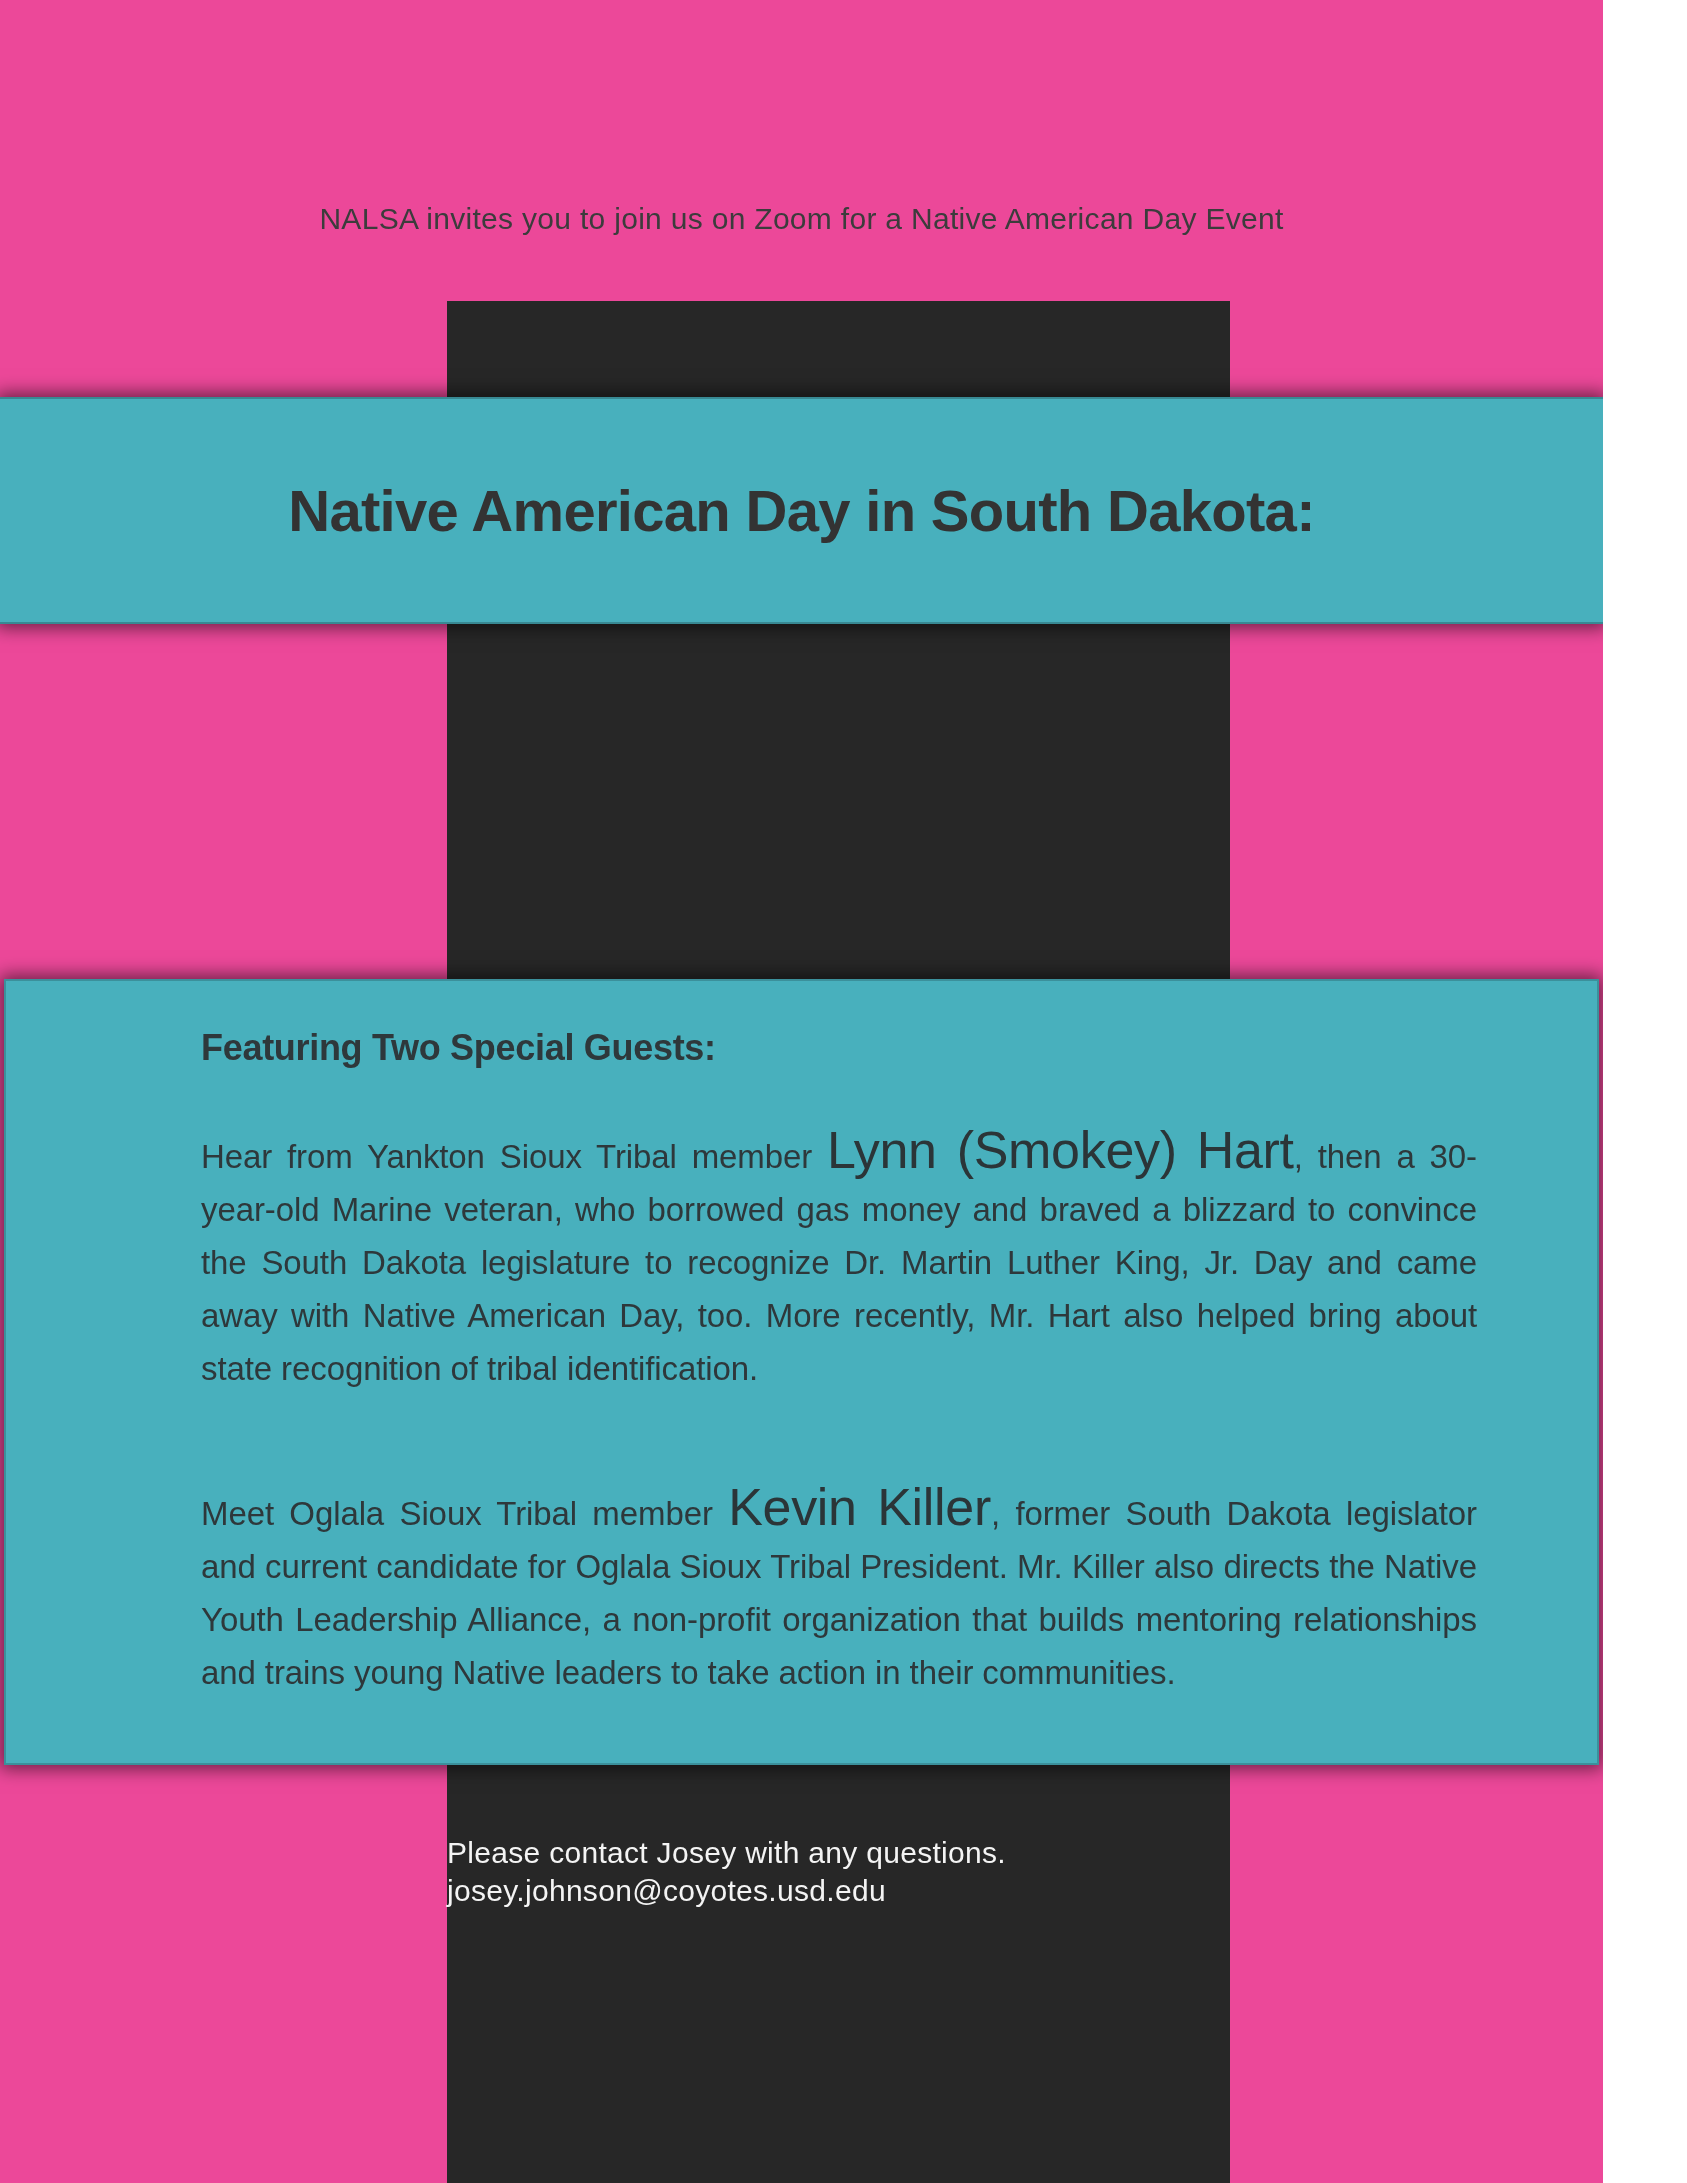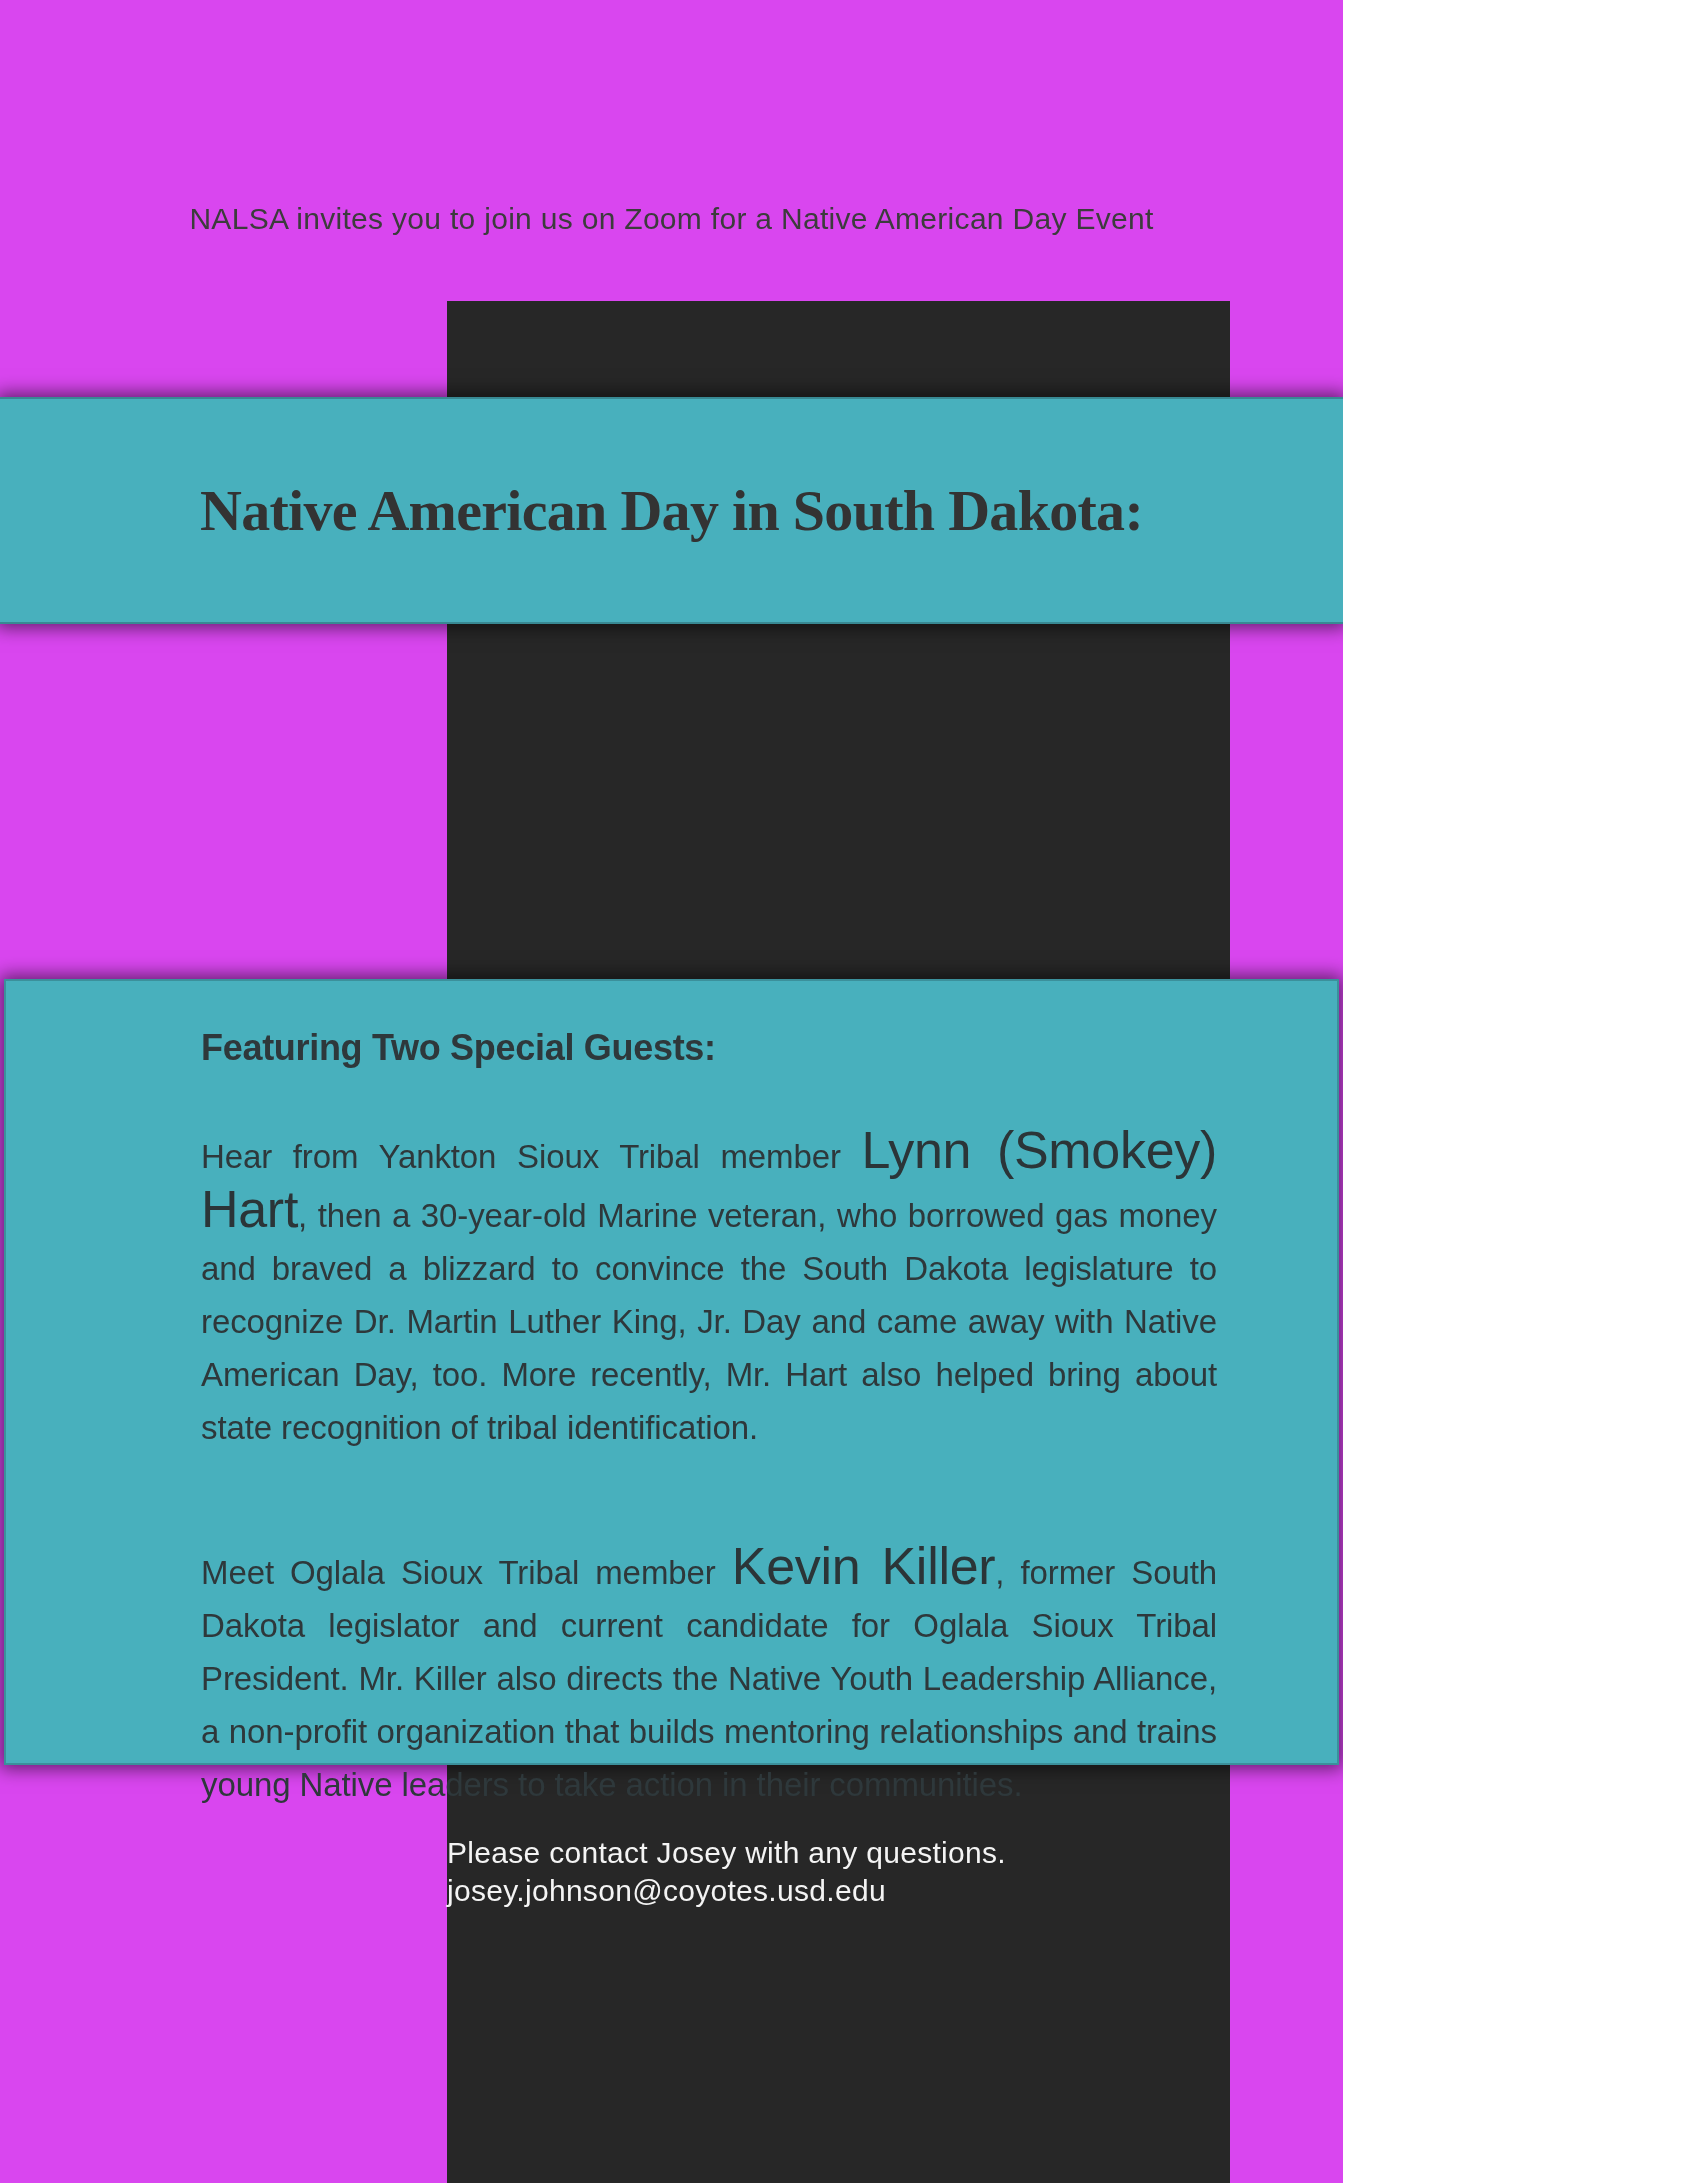--- a/index.html
+++ b/index.html
@@ -1,23 +1,23 @@
 <!DOCTYPE html>
 <html style="font-size:10.6px"><head>
 <meta charset="utf-8">
 <style>
   * { margin: 0; padding: 0; box-sizing: border-box; }
   html, body { background: #ffffff; }
   body { font-family: "Liberation Sans", "DejaVu Sans", sans-serif; }
 
   .page {
     position: relative;
-    width: 1343px;
+    width: 1603px;
     height: 2183px;
-    background: #d946ef;
+    background: #ec4899;
     overflow: hidden;
   }
 
   
   .invite-line {
     position: absolute;
     top: 200px;
     left: 0;
     width: 100%;
     text-align: center;
@@ -46,21 +46,20 @@
     height: 227px;
     background: #48b0bd;
     border-top: 2.6px solid rgba(0,0,0,0.22);
     border-bottom: 2.6px solid rgba(0,0,0,0.22);
     box-shadow: 0 0 17px 4px rgba(0,0,0,0.55);
     display: flex;
     flex-direction: column;
     justify-content: center;
     align-items: center;
     z-index: 3;
-    font-family: Liberation Serif, serif;
   }
   .title-line {
     font-size: 58px;
     line-height: 92px;
     font-weight: bold;
     color: #333333;
     text-align: center;
     letter-spacing: -0.7px;
   }
 

